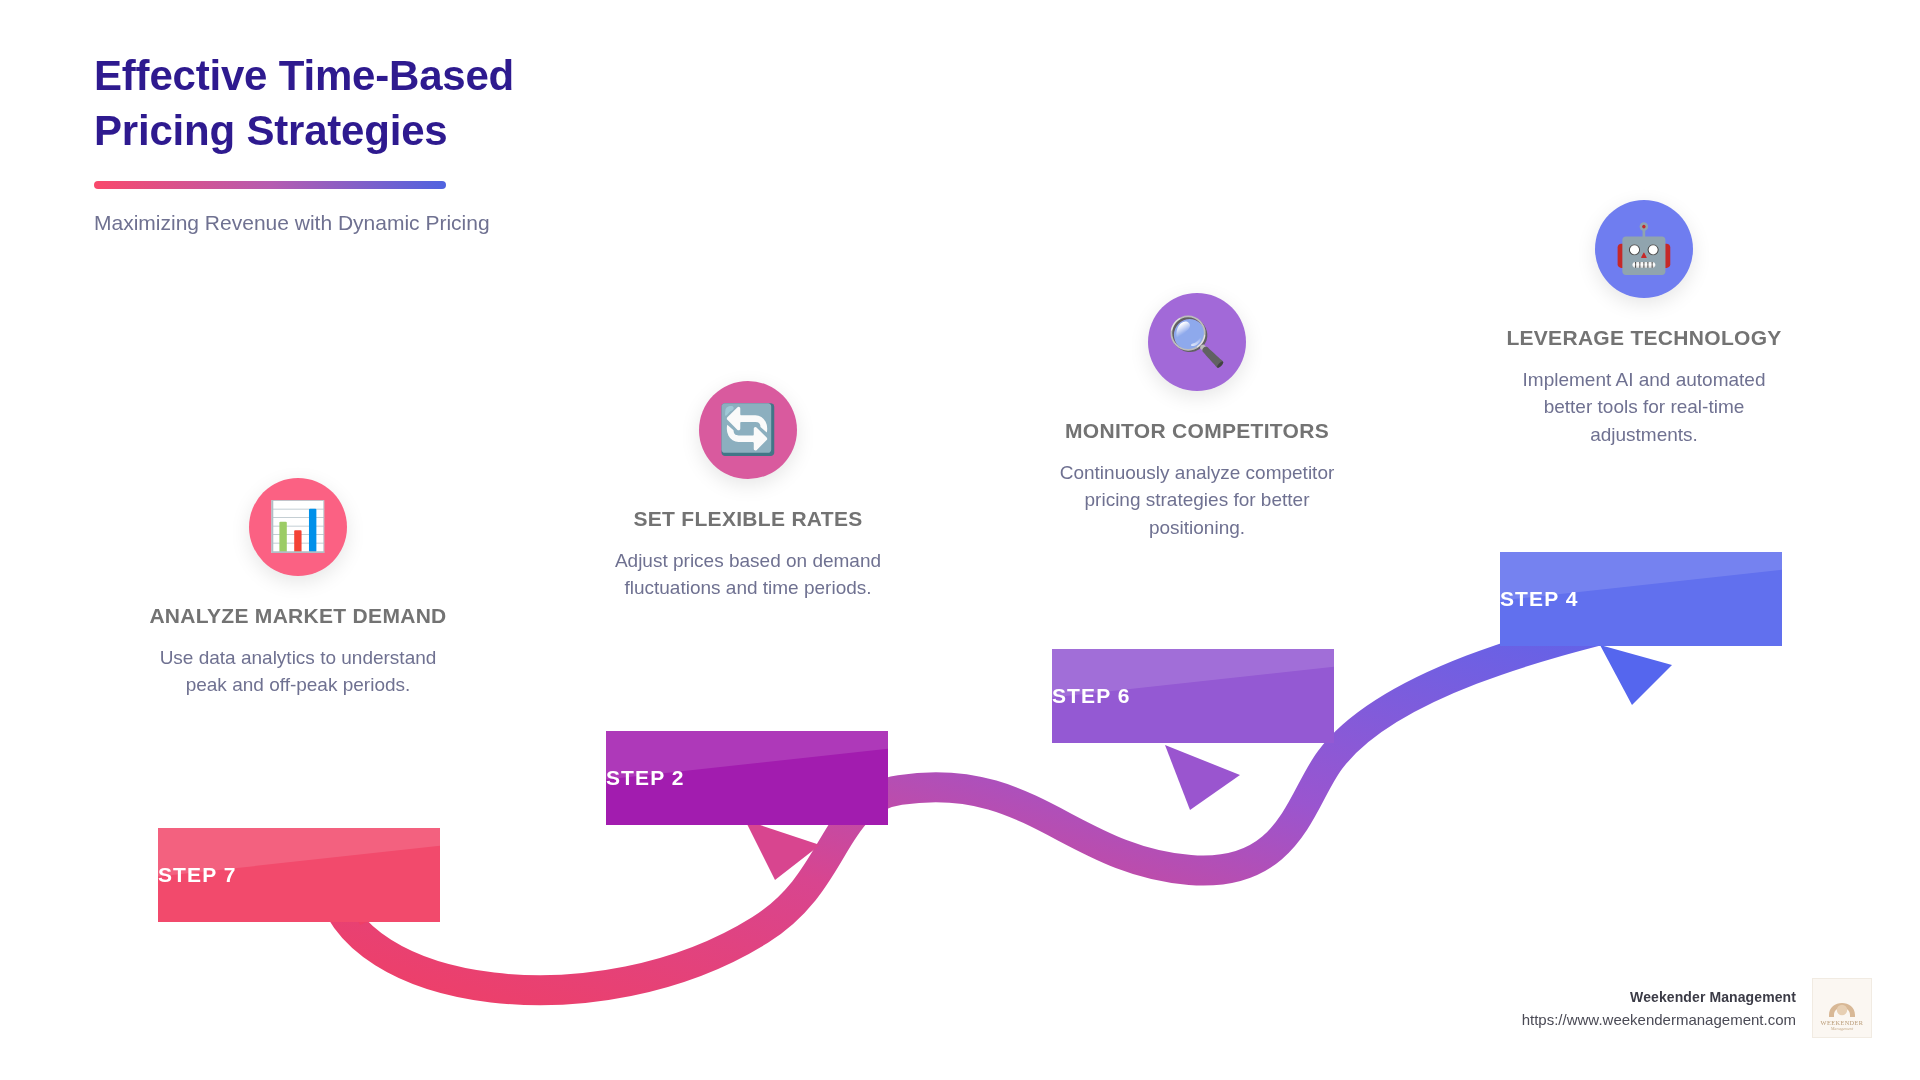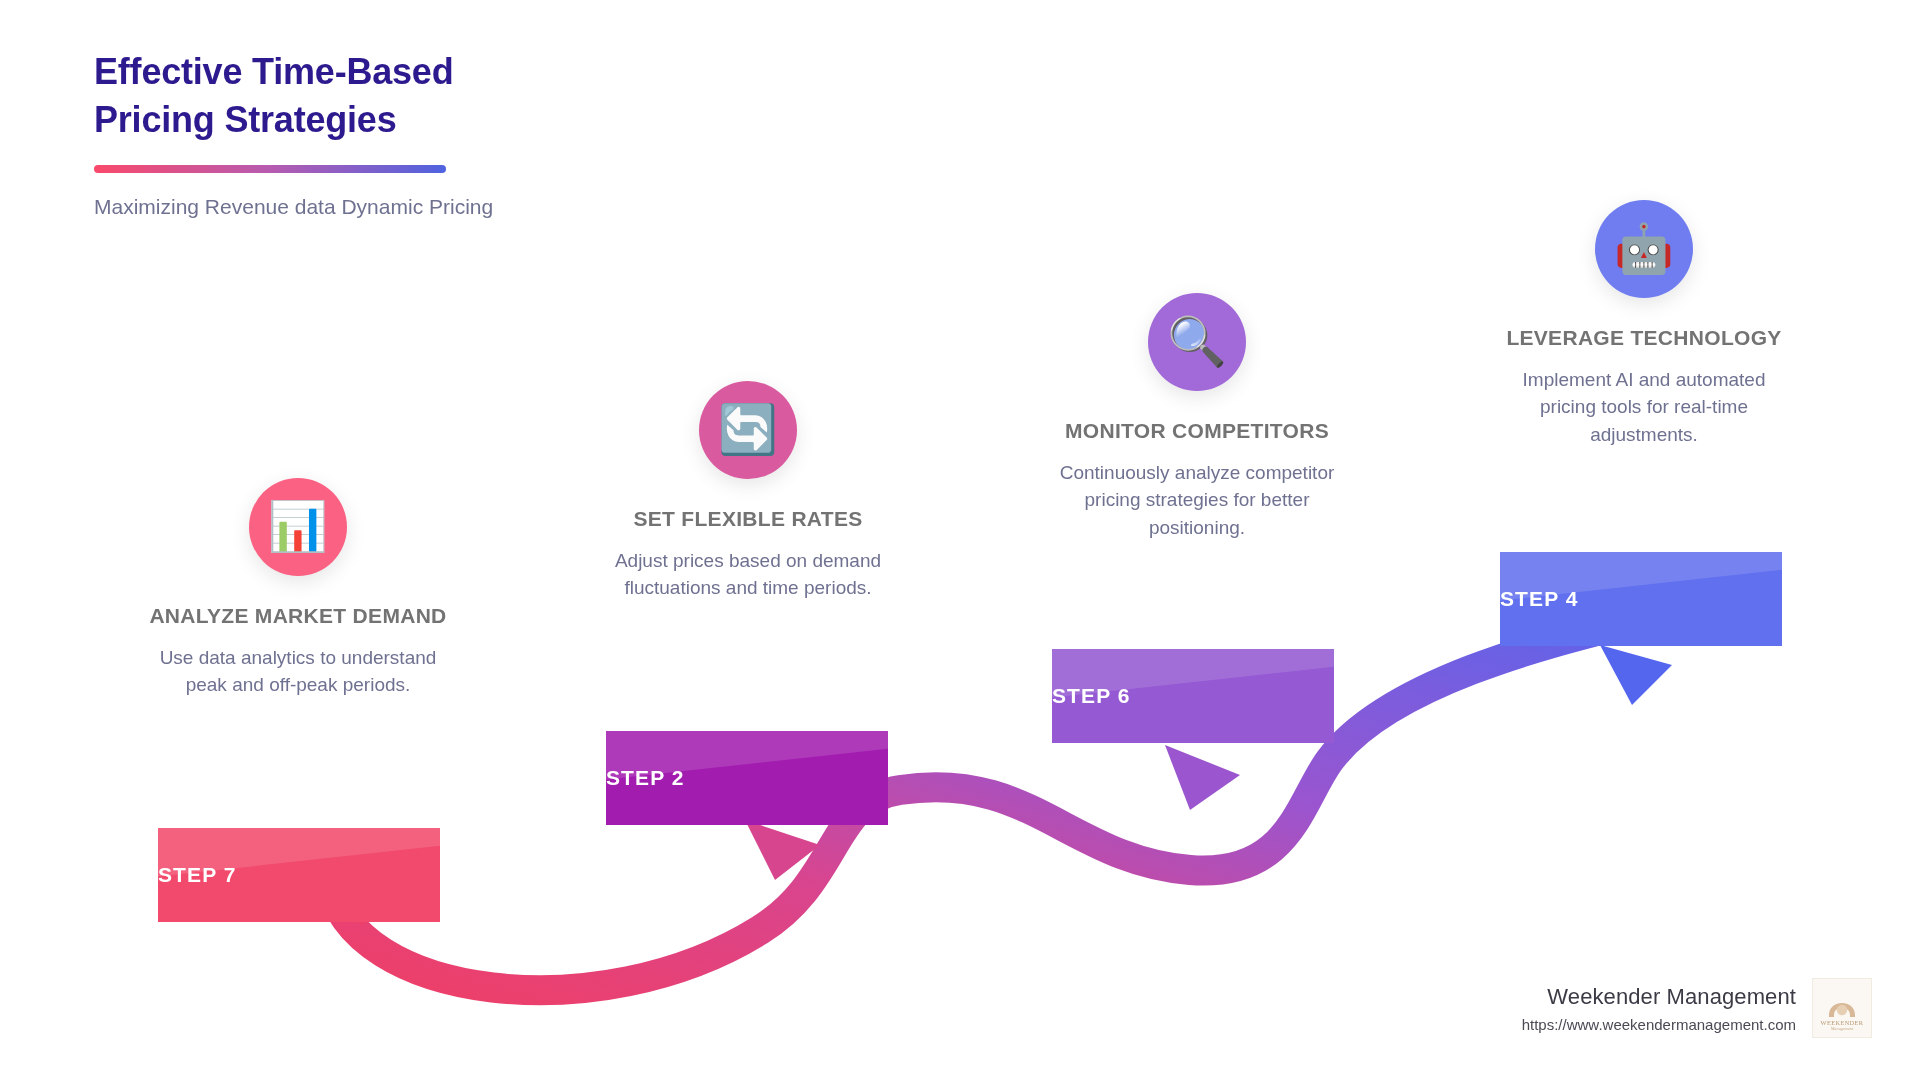--- a/index.html
+++ b/index.html
@@ -9,21 +9,21 @@
     background:#ffffff;
     font-family:"Liberation Sans","DejaVu Sans",sans-serif;
     overflow:hidden;
     position:relative;
   }
   #canvas{position:relative;width:1920px;height:1080px;overflow:hidden;}
 
   
   .header{position:absolute;left:94px;top:48px;width:760px;}
   .title{
-    font-size:36px;line-height:1.32;font-weight:700;
+    font-size:42px;line-height:1.32;font-weight:700;
     color:#2e1a8f;letter-spacing:-0.2px;margin:0;
     white-space:pre-line;
   }
   .divider{
     margin-top:22px;width:352px;height:8px;border-radius:5px;
     background:linear-gradient(90deg,#f9496b 0%,#b65bb0 50%,#4f63e0 100%);
   }
   .subtitle{
     margin-top:22px;font-size:21px;color:#6f7191;font-weight:400;
   }
@@ -58,37 +58,37 @@
     position:absolute;left:-10%;top:0;width:125%;height:100%;
     background:rgba(255,255,255,.13);
     clip-path:polygon(0 55%, 100% 14%, 100% 0, 0 0);
     pointer-events:none;
   }
   .step-banner .lbl{position:relative;z-index:2;}
 
   
   .footer{position:absolute;right:48px;bottom:42px;display:flex;align-items:center;gap:16px;}
   .footer-text{text-align:right;}
-  .brand{font-size:22px;font-weight:400;color:#3b3b46;letter-spacing:.1px;}
+  .brand{font-size:14px;font-weight:700;color:#3b3b46;letter-spacing:.1px;}
   .brand-url{font-size:15px;color:#4a4a55;margin-top:6px;}
   .logo-box{
     width:58px;height:58px;background:#fbf7f2;border:1px solid #f1ebe2;
     display:flex;align-items:center;justify-content:center;flex:0 0 auto;
   }
 </style>
 </head>
 <body>
 
 <div id="canvas">
 
   <div class="header">
     <h1 class="title" style="color: rgb(46, 26, 143);">Effective Time-Based
 Pricing Strategies</h1>
     <div class="divider" style="background: linear-gradient(90deg, rgb(249, 73, 107) 0%, rgb(182, 91, 176) 50%, rgb(79, 99, 224) 100%);"></div>
-    <div class="subtitle">Maximizing Revenue data Dynamic Pricing</div>
+    <div class="subtitle">Maximizing Revenue with Dynamic Pricing</div>
   </div>
 
   <svg id="flow-svg" viewBox="0 0 1920 1080">
     <defs>
       <linearGradient id="waveGrad" x1="0" y1="1" x2="1" y2="0" gradientUnits="objectBoundingBox">
         <stop offset="0%" stop-color="#ef3f66"></stop>
         <stop offset="32%" stop-color="#d8458f"></stop>
         <stop offset="60%" stop-color="#9a55cf"></stop>
         <stop offset="100%" stop-color="#5566ee"></stop>
       </linearGradient>
@@ -145,21 +145,21 @@
   <div class="step-banner" style="left: 1052px; top: 649px; background: rgb(148, 89, 211);">
     <span class="sheen"></span>
     <span class="lbl">STEP 6</span>
   </div>
 
   <div class="step" style="left:1494px;top:200px;">
     <div class="step-icon" style="background: rgb(111, 125, 240);">
       <span>🤖</span>
     </div>
     <div class="step-head">LEVERAGE TECHNOLOGY</div>
-    <div class="step-desc">Implement AI and automated pricing tools for real-time adjustments.</div>
+    <div class="step-desc">Implement AI and automated better tools for real-time adjustments.</div>
   </div>
   <div class="step-banner" style="left: 1500px; top: 552px; background: rgb(97, 112, 238);">
     <span class="sheen"></span>
     <span class="lbl">STEP 4</span>
   </div>
 
   <div class="footer">
     <div class="footer-text">
       <div class="brand">Weekender Management</div>
       <div class="brand-url">https://www.weekendermanagement.com</div>

